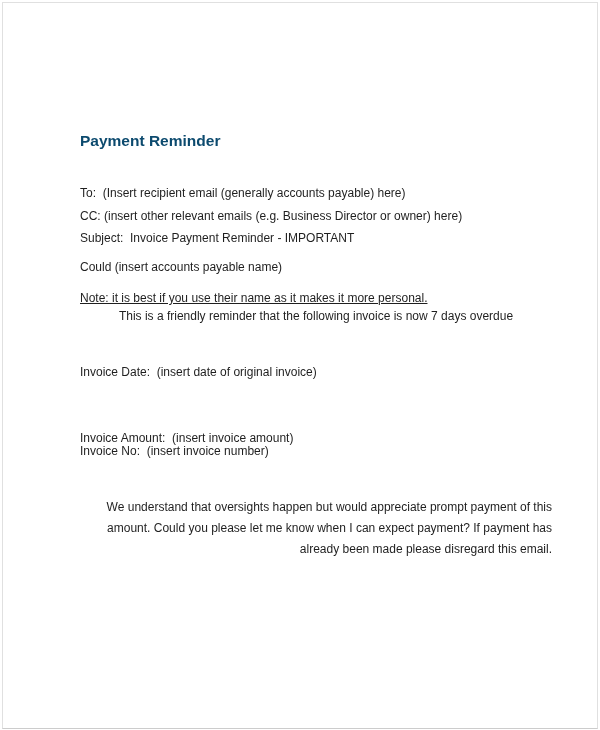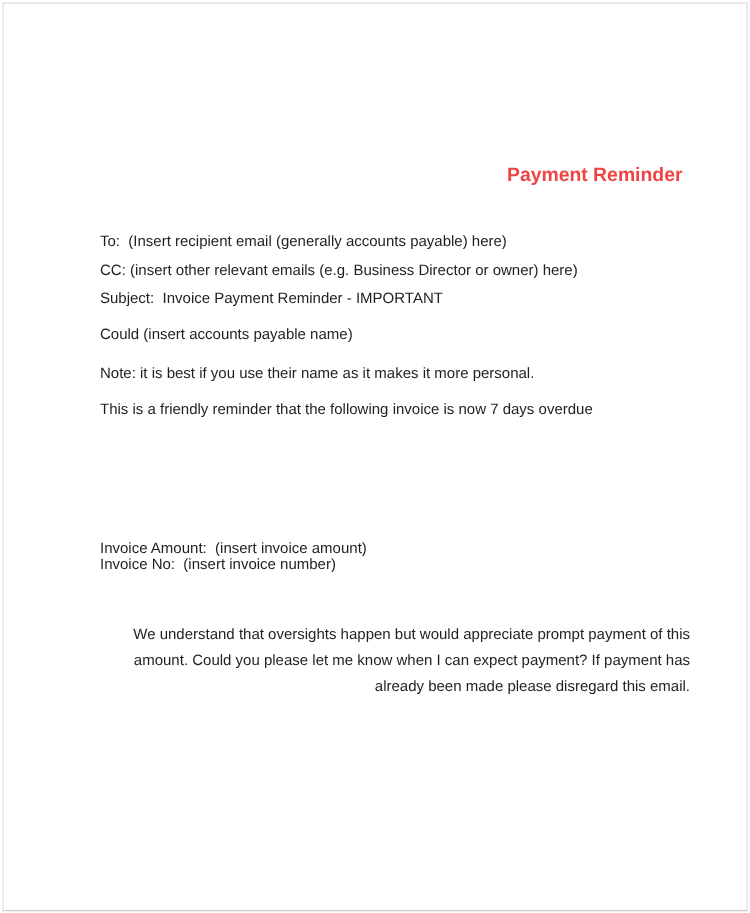--- a/index.html
+++ b/index.html
@@ -22,24 +22,24 @@
     top: 2px; left: 2px; right: 2px; bottom: 1px;
     border: 1px solid #e0e0e0;
     border-bottom-color: #cccccc;
     pointer-events: none;
   }
   .doc-title {
     position: absolute;
     left: 80px;
     top: 131px;
     width: 466px;
-    text-align: right;
+    text-align: left;
     font-size: 15.5px;
     font-weight: bold;
-    color: #ef4444;
+    color: #0c4a6e;
     line-height: 20px;
     white-space: pre-wrap;
   }
   .line {
     position: absolute;
     left: 80px;
     width: 472px;
     font-size: 12px;
     line-height: 16px;
     color: #1f1f1f;
@@ -51,22 +51,22 @@
     width: 472px;
     font-size: 12px;
     line-height: 21px;
     color: #1f1f1f;
     white-space: pre-wrap;
   }
   .pos-to       { top: 185px; }
   .pos-cc       { top: 208px; }
   .pos-subject  { top: 230px; }
   .pos-dear     { top: 259px; }
-  .pos-note     { top: 290px; }
-  .pos-reminder { top: 319px; }
+  .pos-note     { top: 290px; text-decoration: underline; }
+  .pos-reminder { top: 308px; text-align: center; }
   .pos-invdate  { top: 364px; }
   .pos-invno    { top: 397px; margin-top: 46px; }
   .pos-invamt   { top: 430px; }
   .pos-closing  { top: 497px; text-align: right; }
 </style>
 </head>
 <body>
 
 <div class="sheet">
 
@@ -77,20 +77,21 @@
   <div class="line pos-cc">CC: (insert other relevant emails (e.g. Business Director or owner) here)</div>
 
   <div class="line pos-subject">Subject:  Invoice Payment Reminder - IMPORTANT</div>
 
   <div class="line pos-dear">Could (insert accounts payable name)</div>
 
   <div class="line pos-note">Note: it is best if you use their name as it makes it more personal.</div>
 
   <div class="line pos-reminder">This is a friendly reminder that the following invoice is now 7 days overdue</div>
 
+  <div class="line pos-invdate">Invoice Date:  (insert date of original invoice)</div>
 
   <div class="line pos-invno">Invoice No:  (insert invoice number)</div>
 
   <div class="line pos-invamt">Invoice Amount:  (insert invoice amount)</div>
 
   <div class="para pos-closing">We understand that oversights happen but would appreciate prompt payment of this amount. Could you please let me know when I can expect payment? If payment has already been made please disregard this email.</div>
 
   <div class="page-border"></div>
 </div>
 

